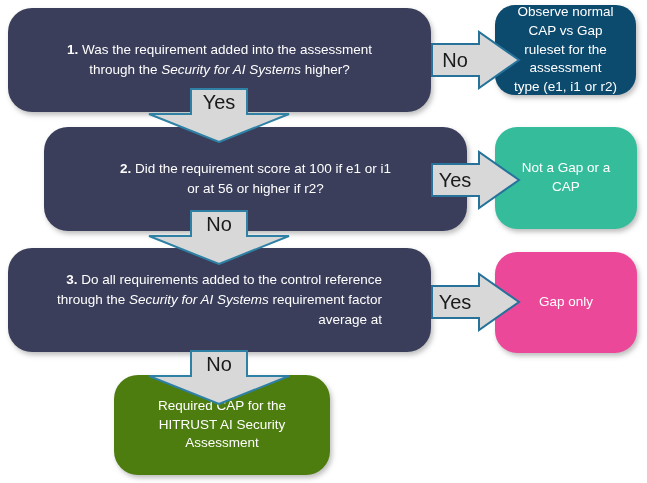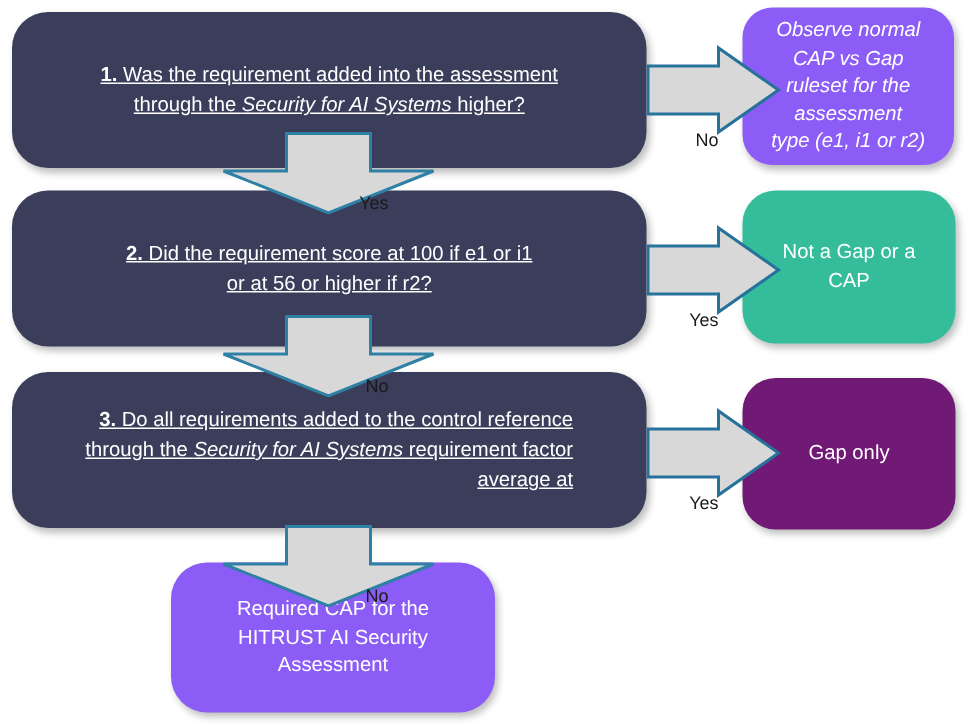--- a/index.html
+++ b/index.html
@@ -5,36 +5,36 @@
   html,body{margin:0;padding:0;background:#ffffff;}
   .canvas{
     position:relative;width:647px;height:483px;background:#ffffff;overflow:hidden;
     font-family:"Liberation Sans",sans-serif;
   }
   .box{
     position:absolute;display:flex;align-items:center;justify-content:center;
     text-align:center;box-sizing:border-box;
     box-shadow:2px 3px 5px rgba(110,110,110,0.45);
   }
-  .navy{background:#3A3E5B;color:#ffffff;border-radius:24px;left:8px;width:423px;height:104px;text-decoration:underline;}
+  .navy{background:#3A3E5B;color:#ffffff;border-radius:24px;left:8px;width:423px;height:104px;}
   .q1{top:8px;}
-  .q2{top:127px;}
+  .q2{top:127px;margin-left:36px;}
   .q3{top:248px;text-align:right;}
   .navy p{margin:0;font-size:13.5px;line-height:1.5;padding:0 14px;}
   .navy b{font-weight:bold;}
   .navy i{font-style:italic;}
-  .blackbox{background:#8b5cf6;color:#ffffff;border-radius:20px;left:495px;top:5px;width:141px;height:105px;font-style:italic;}
+  .blackbox{background:#0c4a6e;color:#ffffff;border-radius:20px;left:495px;top:5px;width:141px;height:90px;}
   .tealbox{background:#35BD9B;color:#ffffff;border-radius:22px;left:495px;top:127px;width:142px;height:102px;text-align:center;}
-  .bluebox{background:#701a75;color:#ffffff;border-radius:22px;left:495px;top:252px;width:142px;height:101px;}
-  .capbox{background:#8b5cf6;color:#ffffff;border-radius:24px;left:114px;top:375px;width:216px;height:100px;}
+  .bluebox{background:#ec4899;color:#ffffff;border-radius:22px;left:495px;top:252px;width:142px;height:101px;}
+  .capbox{background:#4d7c0f;color:#ffffff;border-radius:24px;left:114px;top:375px;width:216px;height:100px;}
   .prelines{white-space:pre-line;font-size:13.5px;line-height:1.38;margin:0;}
   .arrow{position:absolute;}
   .arrow-label{
-    position:absolute;font-size:12px;color:#1A1A1A;text-align:right;
-    z-index:6;pointer-events:none;margin-top:37px;
+    position:absolute;font-size:20px;color:#1A1A1A;text-align:center;
+    z-index:6;pointer-events:none;
   }
   .down-label{width:80px;}
   .right-label{width:48px;}
   svg.arrow{z-index:5;}
   .down-fill{fill:#D8D8D8;stroke:#2E80A5;stroke-width:2;}
   .right-fill{fill:#D8D8D8;stroke:#26729B;stroke-width:2;}
 </style>
 </head>
 <body>
 

